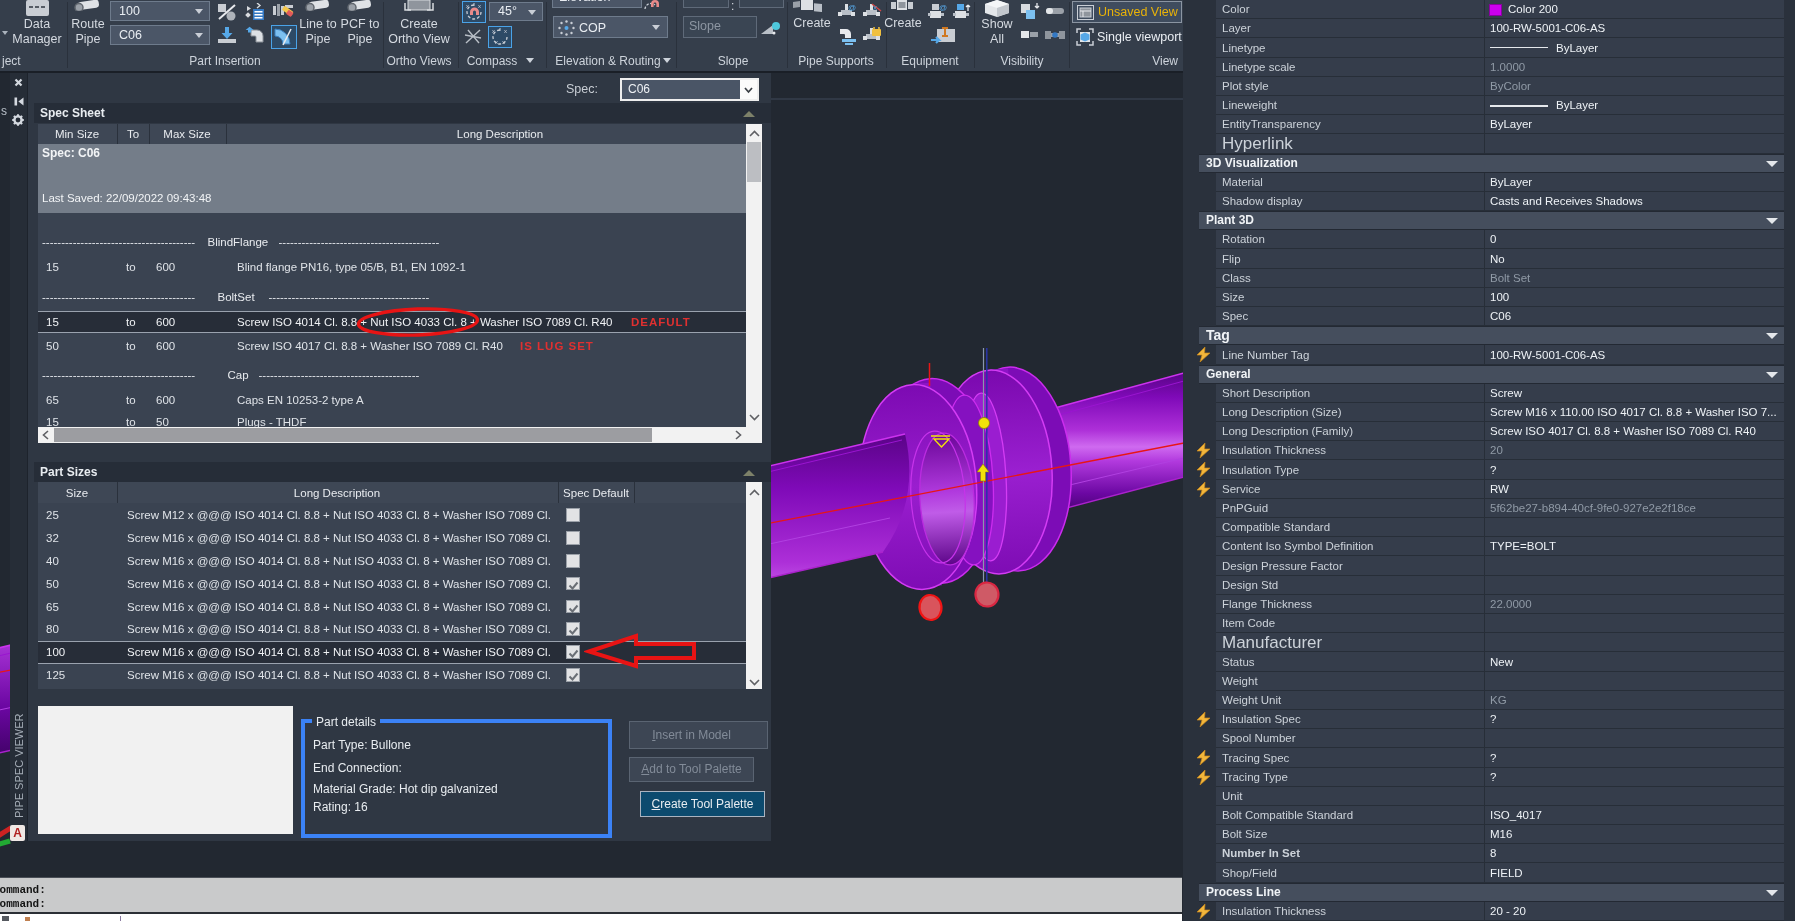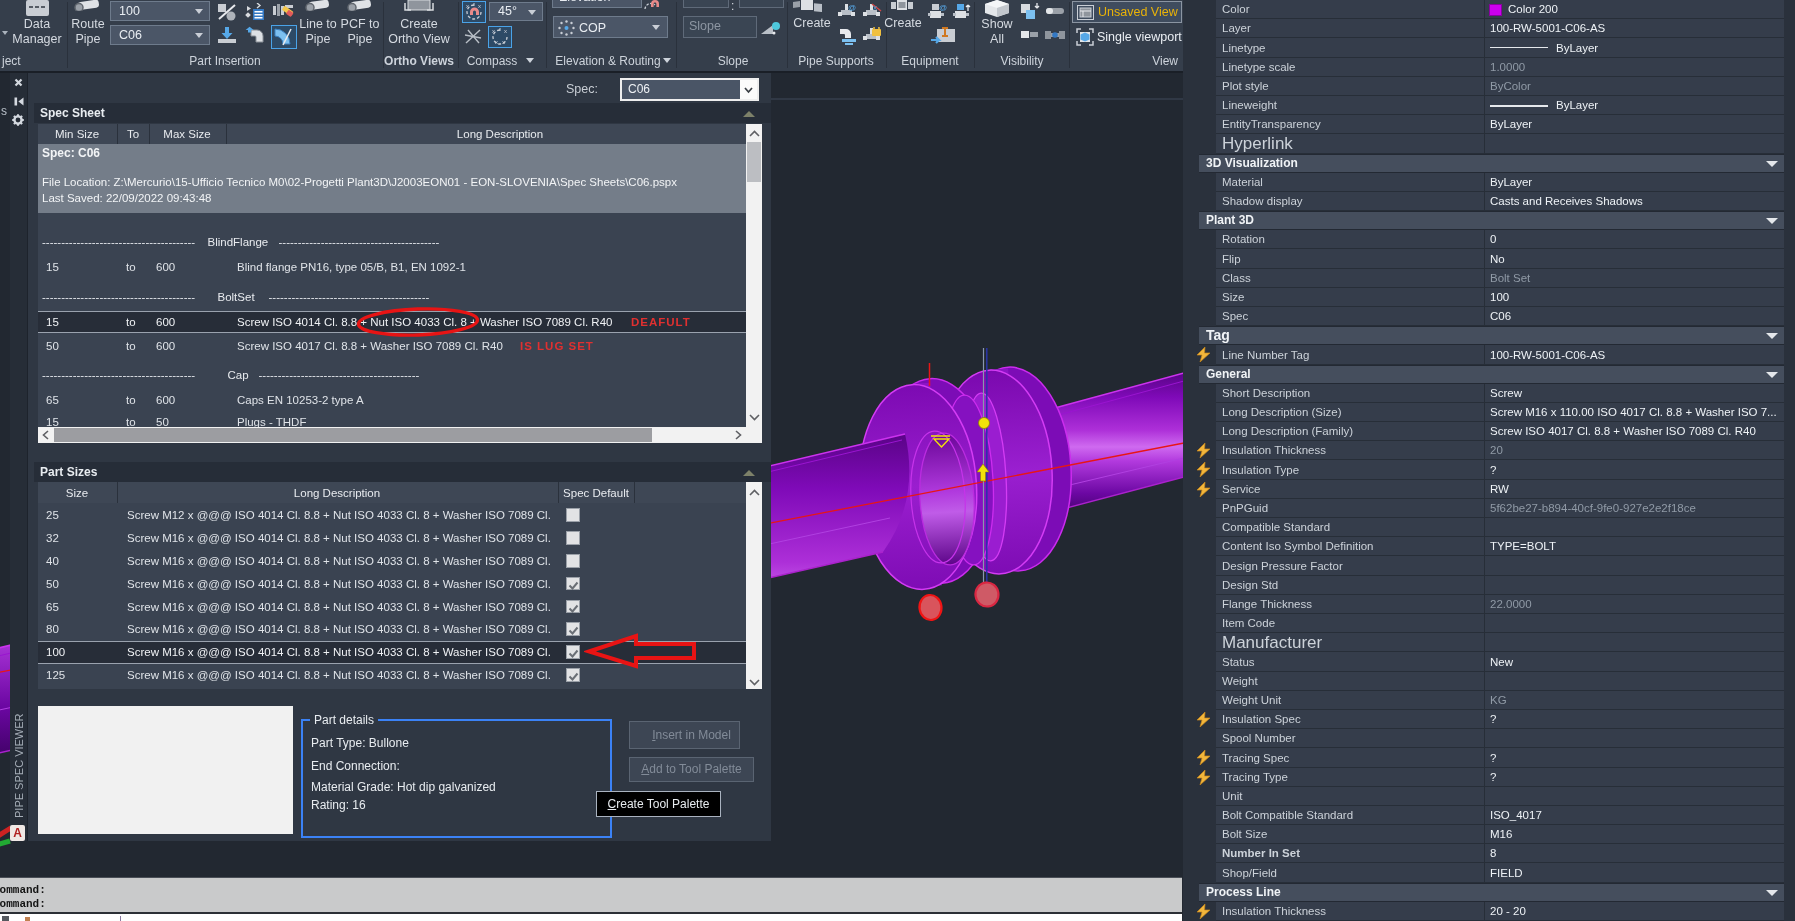--- a/index.html
+++ b/index.html
@@ -99,21 +99,21 @@
 <div class="" style="position:absolute;left:383px;top:2px;width:1px;height:66px;background:#2a313c;"></div>
 <div class="" style="position:absolute;left:458px;top:2px;width:1px;height:66px;background:#2a313c;"></div>
 <div class="" style="position:absolute;left:546px;top:2px;width:1px;height:66px;background:#2a313c;"></div>
 <div class="" style="position:absolute;left:676px;top:2px;width:1px;height:66px;background:#2a313c;"></div>
 <div class="" style="position:absolute;left:787px;top:2px;width:1px;height:66px;background:#2a313c;"></div>
 <div class="" style="position:absolute;left:886px;top:2px;width:1px;height:66px;background:#2a313c;"></div>
 <div class="" style="position:absolute;left:974px;top:2px;width:1px;height:66px;background:#2a313c;"></div>
 <div class="" style="position:absolute;left:1069px;top:2px;width:1px;height:66px;background:#2a313c;"></div>
 <div style="position:absolute;top:53px;font-size:12px;color:#cdd3db;font-weight:normal;line-height:16px;height:16px;white-space:nowrap;left:2px;">ject</div>
 <div style="position:absolute;top:53px;font-size:12px;color:#cdd3db;font-weight:normal;line-height:16px;height:16px;white-space:nowrap;left:145.0px;width:160px;text-align:center;">Part Insertion</div>
-<div style="position:absolute;top:53px;font-size:12px;color:#cdd3db;font-weight:bold;line-height:16px;height:16px;white-space:nowrap;left:339.0px;width:160px;text-align:center;">Ortho Views</div>
+<div style="position:absolute;top:53px;font-size:12px;color:#cdd3db;font-weight:normal;line-height:16px;height:16px;white-space:nowrap;left:339.0px;width:160px;text-align:center;">Ortho Views</div>
 <div style="position:absolute;top:53px;font-size:12px;color:#cdd3db;font-weight:normal;line-height:16px;height:16px;white-space:nowrap;left:412.0px;width:160px;text-align:center;">Compass</div>
 <div style="position:absolute;top:53px;font-size:12px;color:#cdd3db;font-weight:normal;line-height:16px;height:16px;white-space:nowrap;left:528.0px;width:160px;text-align:center;">Elevation &amp; Routing</div>
 <div style="position:absolute;top:53px;font-size:12px;color:#cdd3db;font-weight:normal;line-height:16px;height:16px;white-space:nowrap;left:653.0px;width:160px;text-align:center;">Slope</div>
 <div style="position:absolute;top:53px;font-size:12px;color:#cdd3db;font-weight:normal;line-height:16px;height:16px;white-space:nowrap;left:756.0px;width:160px;text-align:center;">Pipe Supports</div>
 <div style="position:absolute;top:53px;font-size:12px;color:#cdd3db;font-weight:normal;line-height:16px;height:16px;white-space:nowrap;left:850.0px;width:160px;text-align:center;">Equipment</div>
 <div style="position:absolute;top:53px;font-size:12px;color:#cdd3db;font-weight:normal;line-height:16px;height:16px;white-space:nowrap;left:942.0px;width:160px;text-align:center;">Visibility</div>
 <div style="position:absolute;top:53px;font-size:12px;color:#cdd3db;font-weight:normal;line-height:16px;height:16px;white-space:nowrap;left:1118px;width:60px;text-align:right;">View</div>
 <div style="position:absolute;left:526px;top:58px;width:0;height:0;border-left:4px solid transparent;border-right:4px solid transparent;border-top:5px solid #cdd3db;"></div>
 <div style="position:absolute;left:663px;top:58px;width:0;height:0;border-left:4px solid transparent;border-right:4px solid transparent;border-top:5px solid #cdd3db;"></div>
 <div style="position:absolute;left:2px;top:31px;width:0;height:0;border-left:3px solid transparent;border-right:3px solid transparent;border-top:4px solid #aab2bc;"></div>
@@ -398,21 +398,20 @@
 <div class="" style="position:absolute;left:38px;top:124px;width:708px;height:20px;background:#3e4755;"></div>
 <div class="" style="position:absolute;left:117px;top:124px;width:1px;height:20px;background:#2a313c;"></div>
 <div class="" style="position:absolute;left:149px;top:124px;width:1px;height:20px;background:#2a313c;"></div>
 <div class="" style="position:absolute;left:226px;top:124px;width:1px;height:20px;background:#2a313c;"></div>
 <div style="position:absolute;top:126px;font-size:11.5px;color:#e8ebef;font-weight:normal;line-height:17px;height:17px;white-space:nowrap;left:37.5px;width:79px;text-align:center;">Min Size</div>
 <div style="position:absolute;top:126px;font-size:11.5px;color:#e8ebef;font-weight:normal;line-height:17px;height:17px;white-space:nowrap;left:117.0px;width:32px;text-align:center;">To</div>
 <div style="position:absolute;top:126px;font-size:11.5px;color:#e8ebef;font-weight:normal;line-height:17px;height:17px;white-space:nowrap;left:148.5px;width:77px;text-align:center;">Max Size</div>
 <div style="position:absolute;top:126px;font-size:11.5px;color:#e8ebef;font-weight:normal;line-height:17px;height:17px;white-space:nowrap;left:240.0px;width:520px;text-align:center;">Long Description</div>
 <div class="" style="position:absolute;left:38px;top:144px;width:708px;height:69px;background:#747d89;">
     <div style="position:absolute;left:4px;top:2px;font-size:12px;font-weight:bold;color:#f2f4f6;">Spec: C06</div>
-    <div style="position:absolute;left:4px;top:32px;font-size:11.5px;color:#f2f4f6;">File Location: Z:\Mercurio\15-Ufficio Tecnico M0\02-Progetti Plant3D\J2003EON01 - EON-SLOVENIA\Spec Sheets\C06.pspx</div>
     <div style="position:absolute;left:4px;top:48px;font-size:11.5px;color:#f2f4f6;">Last Saved: 22/09/2022 09:43:48</div>
   </div>
 <div class="specdata" style="position:absolute;left:38px;top:213px;width:708px;height:214px;background:#3a4351;overflow:hidden;"></div>
 <div style="position:absolute;top:234px;font-size:11.5px;color:#e8ebef;font-weight:normal;line-height:16px;height:16px;white-space:nowrap;left:42px;">----------------------------------------</div>
 <div style="position:absolute;top:234px;font-size:11.5px;color:#e8ebef;font-weight:normal;line-height:16px;height:16px;white-space:nowrap;left:207.5px;">BlindFlange</div>
 <div style="position:absolute;top:234px;font-size:11.5px;color:#e8ebef;font-weight:normal;line-height:16px;height:16px;white-space:nowrap;left:278.5px;">------------------------------------------</div>
 <div style="position:absolute;top:259px;font-size:11.5px;color:#dfe3e8;font-weight:normal;line-height:16px;height:16px;white-space:nowrap;left:46px;">15</div>
 <div style="position:absolute;top:259px;font-size:11.5px;color:#dfe3e8;font-weight:normal;line-height:16px;height:16px;white-space:nowrap;left:126px;">to</div>
 <div style="position:absolute;top:259px;font-size:11.5px;color:#dfe3e8;font-weight:normal;line-height:16px;height:16px;white-space:nowrap;left:156px;">600</div>
 <div style="position:absolute;top:259px;font-size:11.5px;color:#dfe3e8;font-weight:normal;line-height:16px;height:16px;white-space:nowrap;left:237px;">Blind flange PN16, type 05/B, B1, EN 1092-1</div>
@@ -513,34 +512,34 @@
 <path d="M5 19.5 L52 4 L52 12 L110 12 L110 26 L52 26 L52 34 Z" fill="none" stroke="#e81414" stroke-width="4"></path>
   </svg>
 <div class="" style="position:absolute;left:746px;top:482px;width:16px;height:207px;background:#f2f2f2;"></div>
 <svg style="position:absolute;left:747px;top:487px" width="15" height="12">
     <path d="M3 8 l4.5 -4.5 4.5 4.5" fill="none" stroke="#5f6064" stroke-width="1.6"></path>
   </svg>
 <svg style="position:absolute;left:747px;top:676px" width="15" height="12">
     <path d="M3 4 l4.5 4.5 4.5 -4.5" fill="none" stroke="#5f6064" stroke-width="1.6"></path>
   </svg>
 <div class="" style="position:absolute;left:38px;top:706px;width:255px;height:128px;background:#f1f1f1;"></div>
-<div class="" style="position:absolute;left:301px;top:719px;width:311px;height:119px;border:2px solid #3b82f6;">
+<div class="" style="position:absolute;left:301px;top:719px;width:311px;height:119px;border:4px solid #3b82f6;">
     <div style="position:absolute;left:7px;top:-8px;background:#2f3743;padding:0 4px;font-size:12px;color:#e8ecf0;">Part details</div>
     <div style="position:absolute;left:8px;top:15px;font-size:12px;color:#e8ecf0;">Part Type: Bullone</div>
     <div style="position:absolute;left:8px;top:38px;font-size:12px;color:#e8ecf0;">End Connection:</div>
     <div style="position:absolute;left:8px;top:59px;font-size:12px;color:#e8ecf0;">Material Grade: Hot dip galvanized</div>
     <div style="position:absolute;left:8px;top:77px;font-size:12px;color:#e8ecf0;">Rating: 16</div>
   </div>
-<div class="" style="position:absolute;left:629px;top:721px;width:111px;height:28px;background:#3d4654;border:1px solid #5a6472;">
+<div class="" style="position:absolute;left:629px;top:721px;width:139px;height:28px;background:#3d4654;border:1px solid #5a6472;">
     <div style="width:123px;text-align:center;line-height:26px;font-size:12px;color:#828b98;"><u>I</u>nsert in Model</div>
   </div>
 <div class="" style="position:absolute;left:629px;top:757px;width:125px;height:25px;background:#3d4654;border:1px solid #5a6472;">
     <div style="width:123px;text-align:center;line-height:23px;font-size:12px;color:#828b98;"><u>A</u>dd to Tool Palette</div>
   </div>
-<div class="" style="position:absolute;left:596px;top:791px;width:125px;height:26px;background:#000000;border:1px solid #aab3c0;">
+<div class="" style="position:absolute;left:640px;top:791px;width:125px;height:26px;background:#0c4a6e;border:1px solid #aab3c0;">
     <div style="width:123px;text-align:center;line-height:24px;font-size:12px;color:#e8ecf0;"><u>C</u>reate Tool Palette</div>
   </div>
 <div class="" style="position:absolute;left:0px;top:877px;width:1182px;height:35px;background:#c9cacb;border-top:1px solid #4a4f57;"></div>
 <div style="position:absolute;top:882px;font-size:11px;color:#141414;font-weight:bold;line-height:16px;height:16px;white-space:nowrap;font-family:'Liberation Mono',monospace;left:-7px;">Command:</div>
 <div style="position:absolute;top:896px;font-size:11px;color:#141414;font-weight:bold;line-height:16px;height:16px;white-space:nowrap;font-family:'Liberation Mono',monospace;left:-7px;">Command:</div>
 <div class="" style="position:absolute;left:0px;top:912px;width:1182px;height:2px;background:#2b2f35;"></div>
 <div class="" style="position:absolute;left:0px;top:914px;width:1182px;height:7px;background:#ffffff;"></div>
 <div class="" style="position:absolute;left:2px;top:916px;width:7px;height:5px;background:#55595f;"></div>
 <div class="" style="position:absolute;left:25px;top:917px;width:5px;height:4px;background:#c08050;"></div>
 <div class="" style="position:absolute;left:120px;top:916px;width:1px;height:5px;background:#8a7aa0;"></div>

